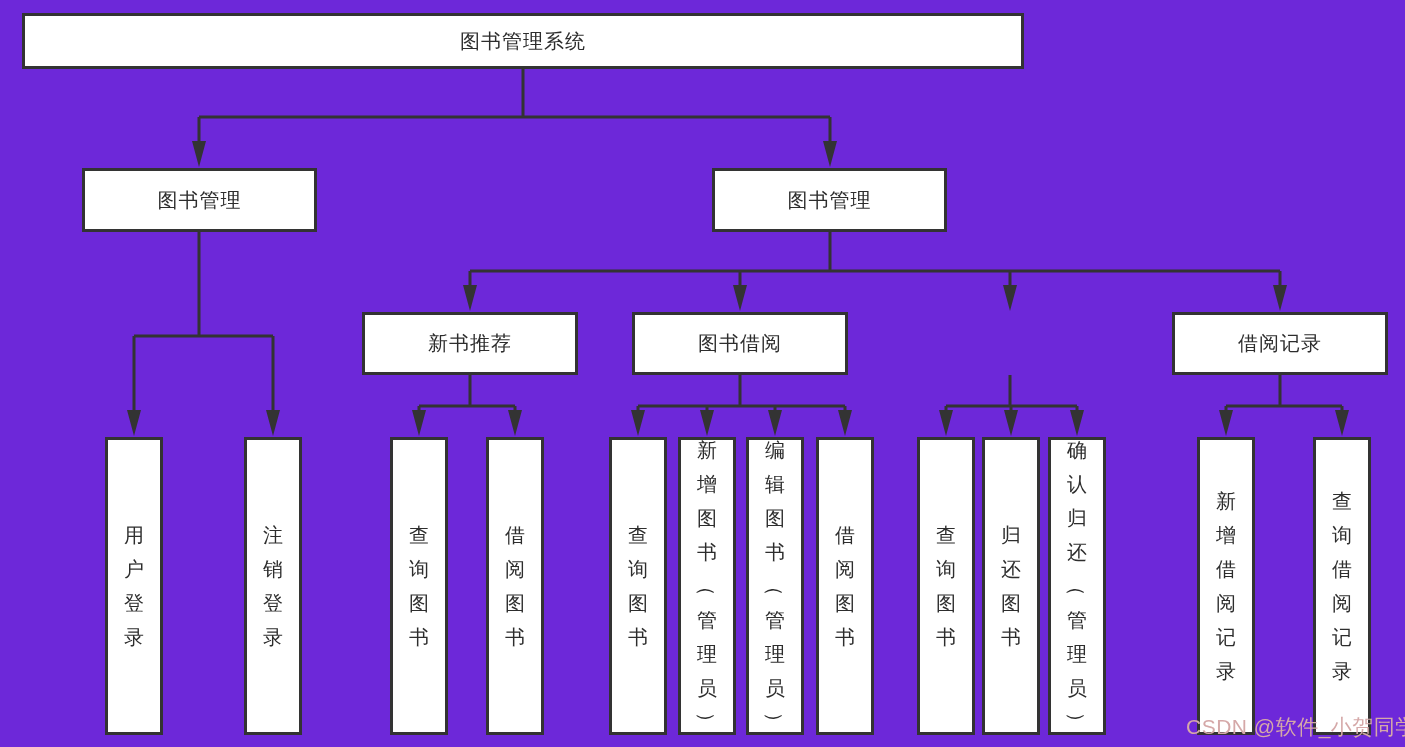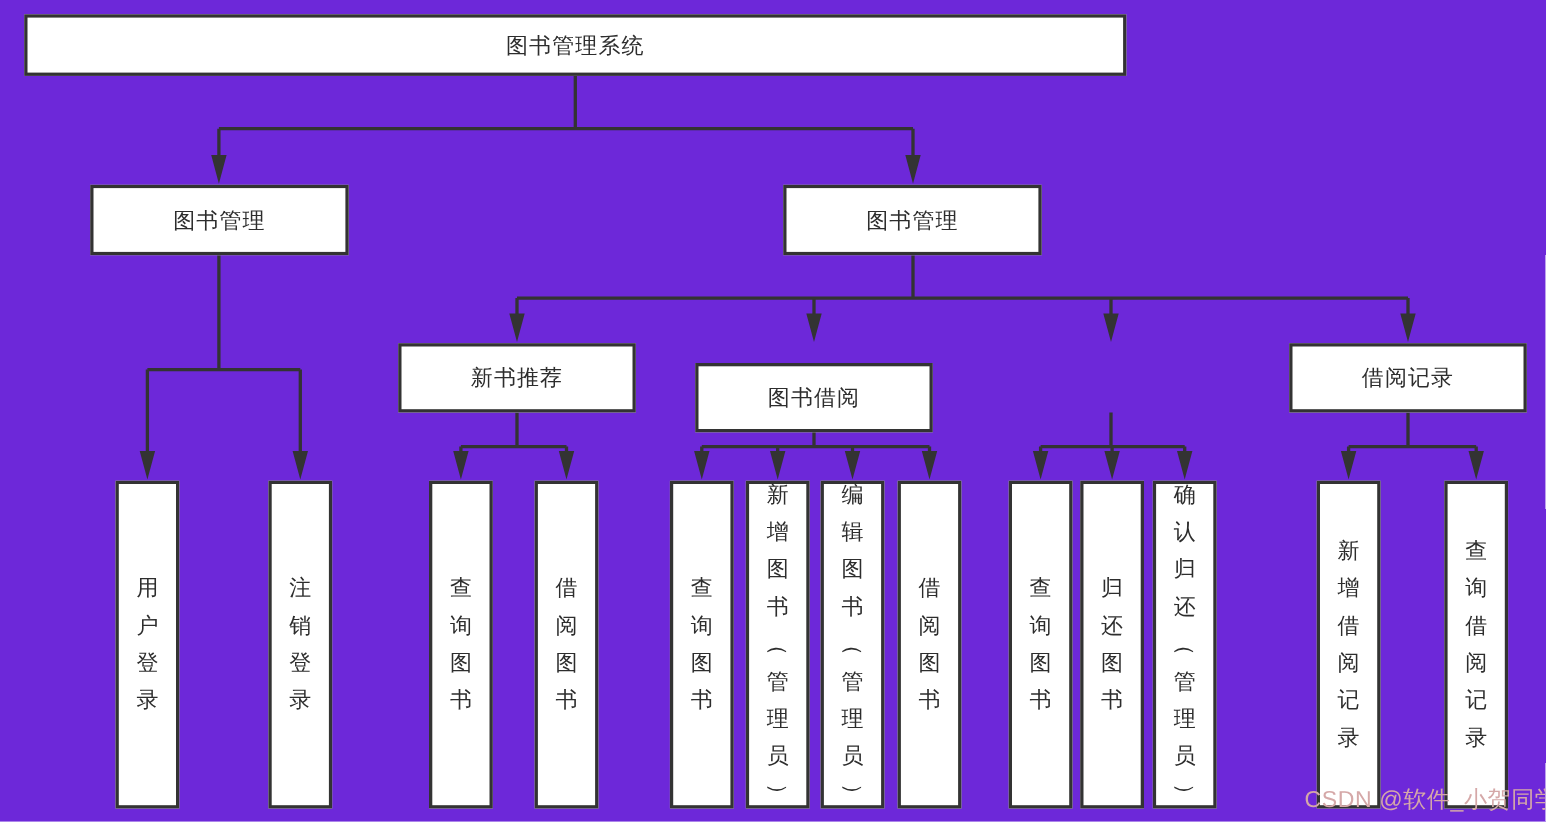--- a/index.html
+++ b/index.html
@@ -47,21 +47,21 @@
   <div class="node" style="left:82px;top:168px;width:235px;height:64px;">
     <span>图书管理</span>
   </div>
   <div class="node" style="left:712px;top:168px;width:235px;height:64px;">
     <span>图书管理</span>
   </div>
 
   <div class="node" style="left:362px;top:312px;width:216px;height:63px;">
     <span>新书推荐</span>
   </div>
-  <div class="node" style="left:632px;top:312px;width:216px;height:63px;margin-top:18px;">
+  <div class="node" style="left:632px;top:312px;width:216px;height:63px;">
     <span>图书借阅</span>
   </div>
   <div class="node" style="left:1172px;top:312px;width:216px;height:63px;justify-content:center;">
     <span>借阅记录</span>
   </div>
 
   <div class="leaf" style="left:105px;">
     <div class="v">
         <div class="v-char">用</div>
         <div class="v-char">户</div>

